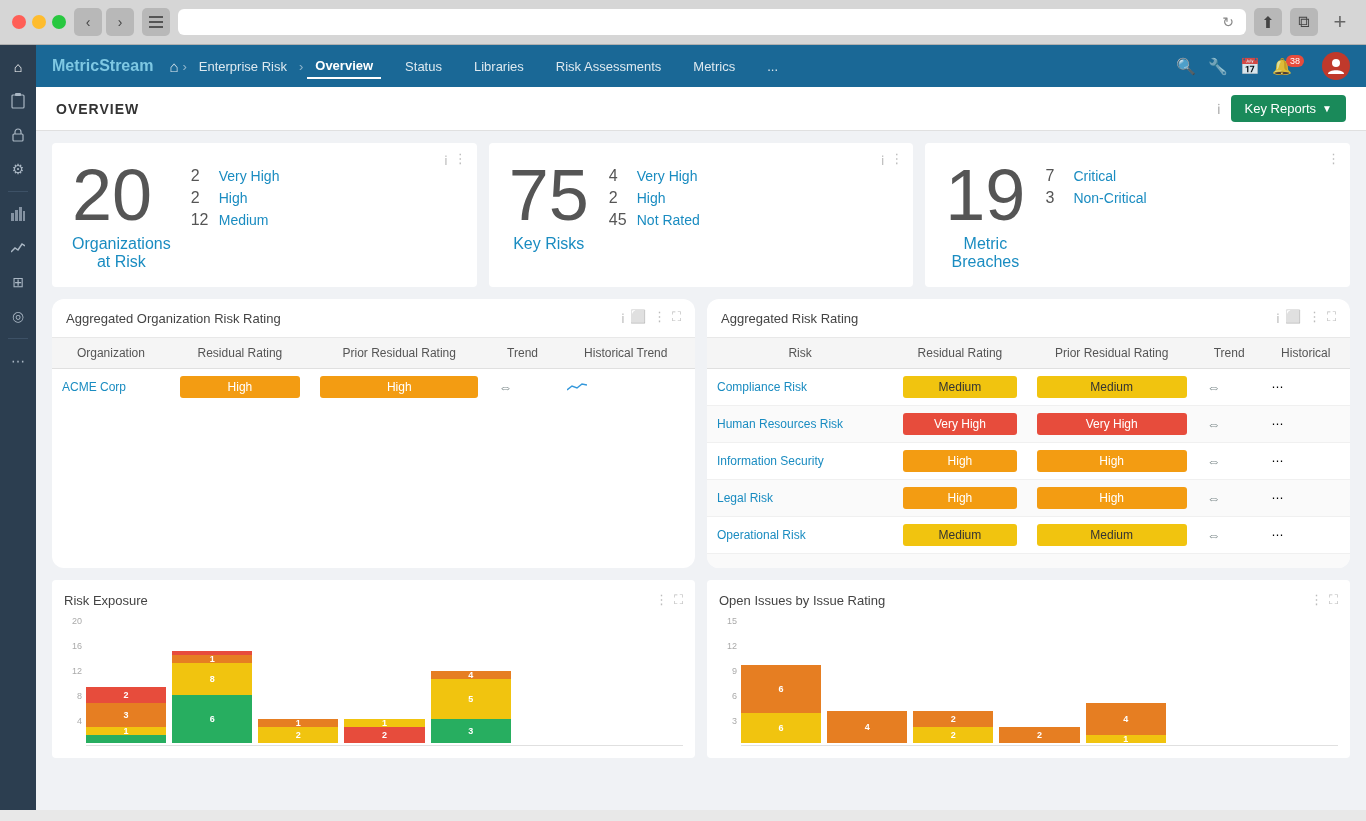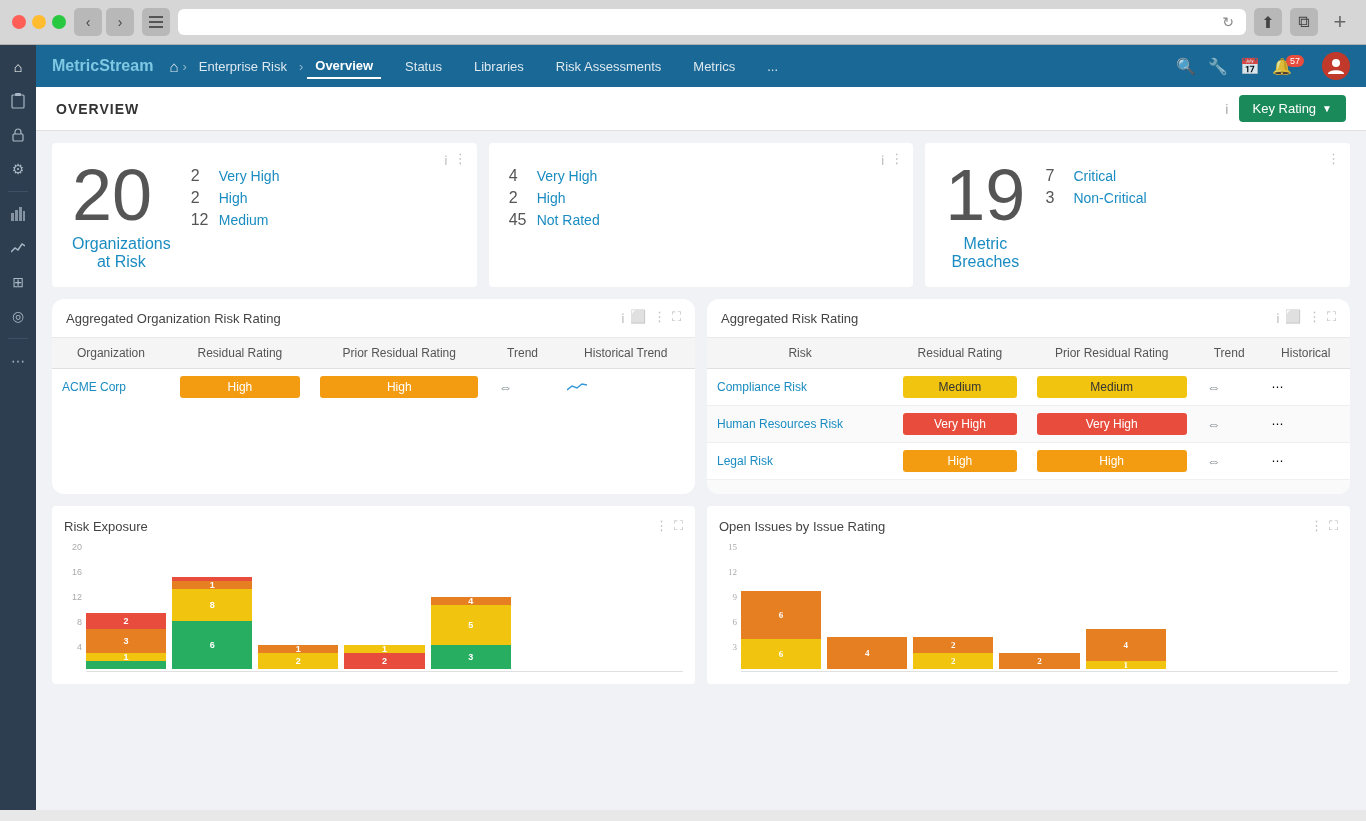--- a/index.html
+++ b/index.html
@@ -190,38 +190,38 @@
       </div>
       <span class="nav-item">Status</span>
       <span class="nav-item">Libraries</span>
       <span class="nav-item">Risk Assessments</span>
       <span class="nav-item">Metrics</span>
       <span class="nav-item">...</span>
       <div class="nav-right">
         <span class="nav-icon-btn">🔍</span>
         <span class="nav-icon-btn">🔧</span>
         <span class="nav-icon-btn">📅</span>
-        <span class="nav-icon-btn" style="position:relative;">🔔<span class="badge">57</span></span>
+        <span class="nav-icon-btn" style="position:relative;">🔔<span class="badge">38</span></span>
         <div class="avatar">
           <svg width="20" height="20" viewBox="0 0 20 20" fill="white">
               <circle cx="10" cy="7" r="4"></circle>
               <path d="M2 18c0-5 16-5 16 0" fill="white"></path>
             </svg>
         </div>
       </div>
     </div>
 
     <div class="main-content">
 
       <div class="page-header">
         <h1 class="page-title">OVERVIEW</h1>
         <div class="header-right">
           <span class="info-icon">ℹ</span>
           <button class="key-reports-btn">
-            <span>Key Rating</span>
+            <span>Key Reports</span>
             <span class="arrow">▼</span>
           </button>
         </div>
       </div>
 
       <div class="content-area">
 
         <div class="stats-row">
 
           <div class="stat-card">
@@ -253,20 +253,24 @@
               </div>
             </div>
           </div>
 
           <div class="stat-card">
             <div class="stat-card-header">
               <span>ℹ</span>
               <span>⋮</span>
             </div>
             <div class="stat-main">
+              <div>
+                <div class="stat-number">75</div>
+                <div class="stat-label">Key Risks</div>
+              </div>
               <div class="stat-breakdown">
                 <div class="breakdown-item">
                   <span class="breakdown-count">4</span>
                   <span class="breakdown-label very-high">Very High</span>
                 </div>
                 <div class="breakdown-item">
                   <span class="breakdown-count">2</span>
                   <span class="breakdown-label high">High</span>
                 </div>
                 <div class="breakdown-item">
@@ -372,23 +376,37 @@
                     <td><span>⋯</span></td>
                   </tr>
                   <tr>
                     <td><a class="org-link">Human Resources Risk</a></td>
                     <td><span class="rating-badge rating-very-high">Very High</span></td>
                     <td><span class="rating-badge rating-very-high">Very High</span></td>
                     <td><span class="trend-icon">⇔</span></td>
                     <td><span>⋯</span></td>
                   </tr>
                   <tr>
+                    <td><a class="org-link">Information Security</a></td>
+                    <td><span class="rating-badge rating-high">High</span></td>
+                    <td><span class="rating-badge rating-high">High</span></td>
+                    <td><span class="trend-icon">⇔</span></td>
+                    <td><span>⋯</span></td>
+                  </tr>
+                  <tr>
                     <td><a class="org-link">Legal Risk</a></td>
                     <td><span class="rating-badge rating-high">High</span></td>
                     <td><span class="rating-badge rating-high">High</span></td>
+                    <td><span class="trend-icon">⇔</span></td>
+                    <td><span>⋯</span></td>
+                  </tr>
+                  <tr>
+                    <td><a class="org-link">Operational Risk</a></td>
+                    <td><span class="rating-badge rating-medium">Medium</span></td>
+                    <td><span class="rating-badge rating-medium">Medium</span></td>
                     <td><span class="trend-icon">⇔</span></td>
                     <td><span>⋯</span></td>
                   </tr>
                   <tr>
                     <td></td>
                     <td></td>
                     <td></td>
                     <td></td>
                     <td></td>
                   </tr>
@@ -466,21 +484,21 @@
           </div>
 
           <div class="chart-card">
             <div class="chart-card-header">
               <span class="chart-title">Open Issues by Issue Rating</span>
               <div style="display:flex;gap:6px;color:#bbb;font-size:13px;">
                 <span>⋮</span>
                 <span>⛶</span>
               </div>
             </div>
-            <div style="position:relative; padding-left:22px;font-family:Liberation Serif, serif;">
+            <div style="position:relative; padding-left:22px;">
               <div style="position:absolute;left:0;top:0;bottom:20px;display:flex;flex-direction:column;justify-content:space-between;width:20px;">
                 <span class="y-label">15</span>
                 <span class="y-label">12</span>
                 <span class="y-label">9</span>
                 <span class="y-label">6</span>
                 <span class="y-label">3</span>
               </div>
               <div style="display:flex;align-items:flex-end;gap:6px;height:130px;border-bottom:1px solid #e0e0e0;padding-bottom:2px;">
 
                 <div style="display:flex;flex-direction:column;align-items:center;flex:1;">

